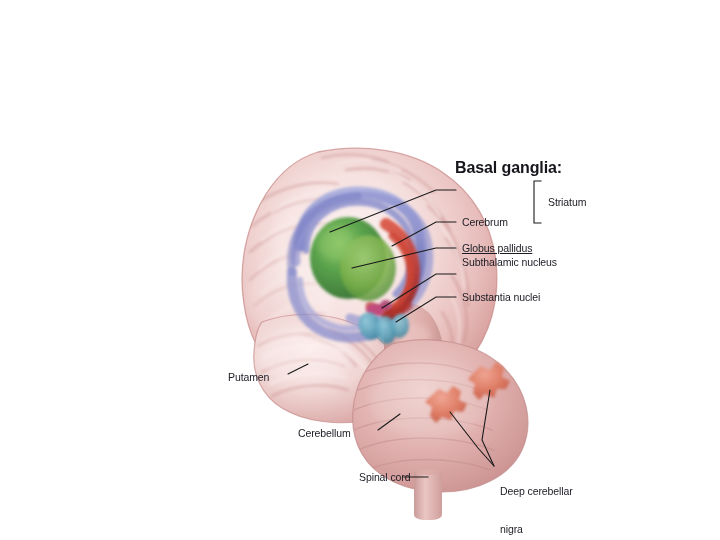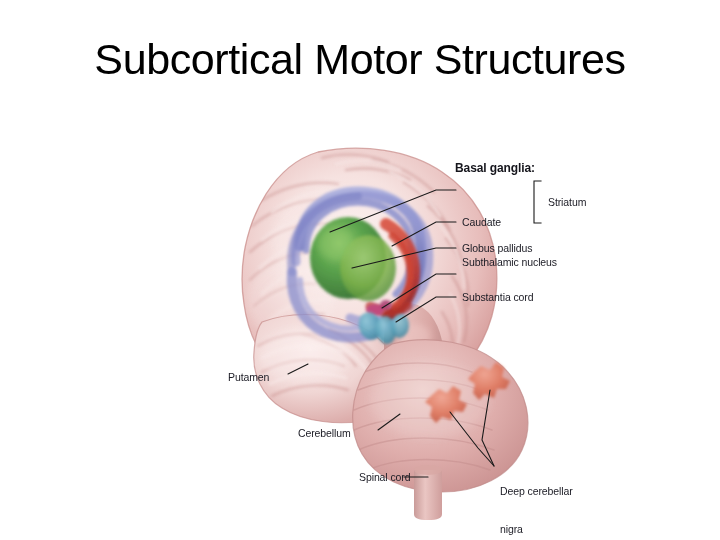--- a/index.html
+++ b/index.html
@@ -45,31 +45,30 @@
     position: absolute;
     font-family: "Liberation Sans", sans-serif;
     font-size: 10.5px;
     color: #1b1b24;
     line-height: 12.5px;
     white-space: pre;
     letter-spacing: -0.1px;
   }
   .fig-label.bold {
     font-weight: 700;
-    font-size: 12px;
+    font-size: 16px;
     color: #15151c;
   }
   svg { display: block; }
 </style>
 </head>
 <body>
 
 <div id="slide">
 
-  <div id="slide-title">Subcortical Motor Structures</div>
 
   <div id="figure">
     <svg width="720" height="540" viewBox="0 0 720 540">
       <defs>
         <radialGradient id="gCerebrum" cx="42%" cy="38%" r="72%">
           <stop offset="0%" stop-color="#fdf2f1"></stop>
           <stop offset="38%" stop-color="#f6e2e0"></stop>
           <stop offset="72%" stop-color="#e7bdbb"></stop>
           <stop offset="100%" stop-color="#cf8f8d"></stop>
         </radialGradient>
@@ -327,29 +326,29 @@
       </g>
 
       <g stroke="#1a1a1a" stroke-width="1.1" fill="none" stroke-linecap="square">
         <path d="M541 181 L534 181 L534 223 L541 223"></path>
       </g>
     </svg>
 
     <div class="fig-label bold" style="left:455px; top:162px;">Basal ganglia:</div>
 
 
-    <div class="fig-label" style="left:462px; top:216px;">Caudate</div>
+    <div class="fig-label" style="left:462px; top:216px;">Cerebrum</div>
 
     <div class="fig-label" style="left:548px; top:196px;">Striatum</div>
 
-    <div class="fig-label" style="left:462px; top:242px;">Globus pallidus</div>
+    <div class="fig-label" style="left:462px; top:242px;text-decoration:underline;">Globus pallidus</div>
 
     <div class="fig-label" style="left:462px; top:256px;">Subthalamic nucleus</div>
 
-    <div class="fig-label" style="left:462px; top:291px;">Substantia cord</div>
+    <div class="fig-label" style="left:462px; top:291px;">Substantia nuclei</div>
 
     <div class="fig-label" style="left:228px; top:371px;">Putamen</div>
 
     <div class="fig-label" style="left:298px; top:427px;">Cerebellum</div>
 
     <div class="fig-label" style="left:359px; top:471px;">Spinal cord</div>
 
     <div class="fig-label" style="left:500px; top:460px;">
       <div>Deep cerebellar</div>
       <div>nigra</div>

